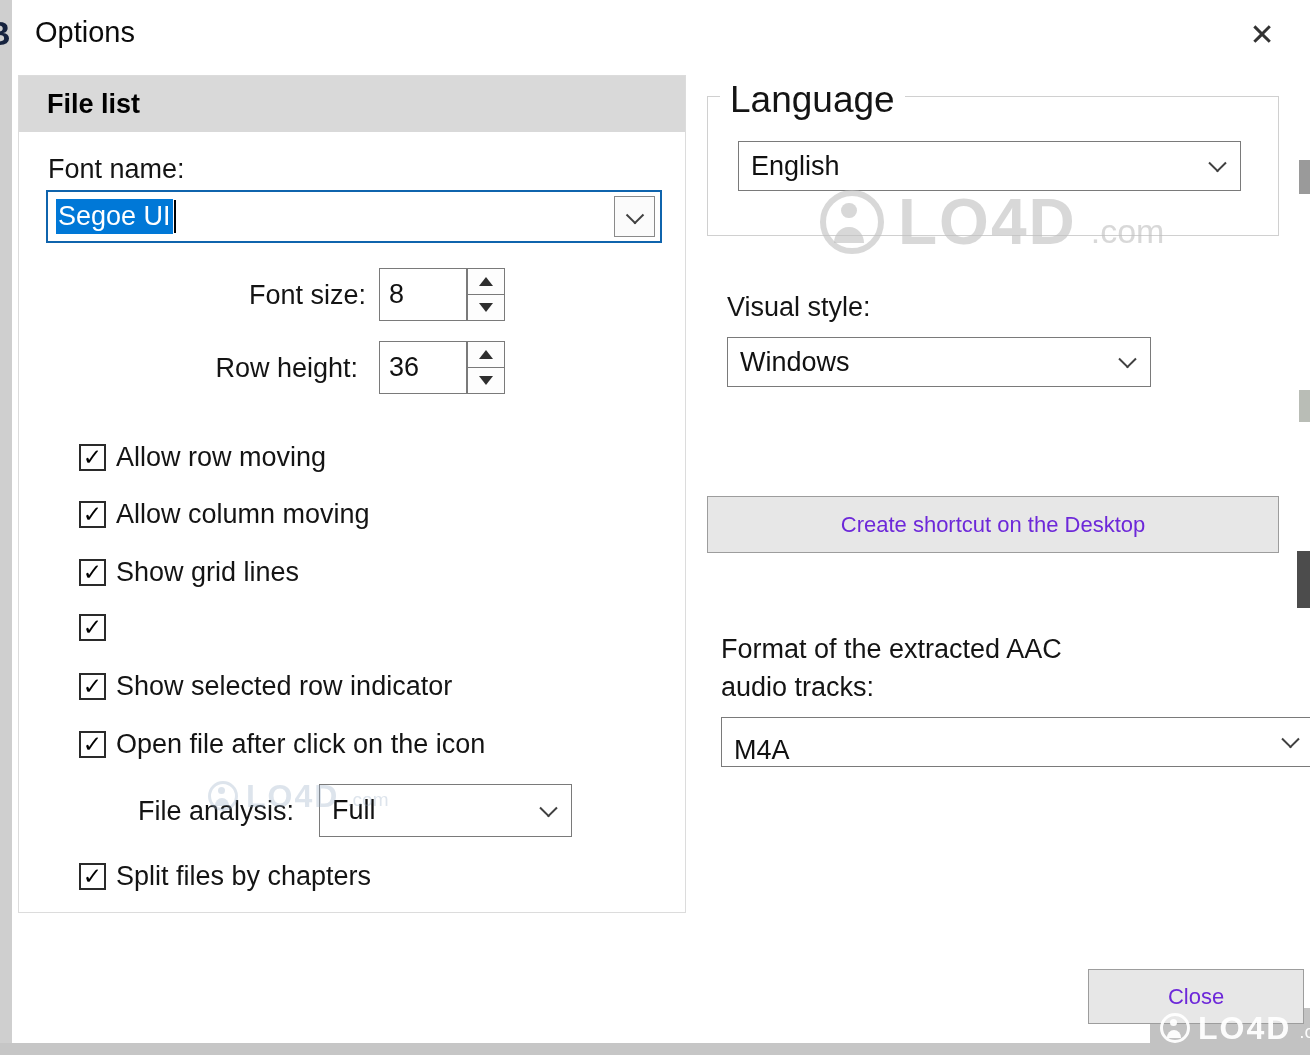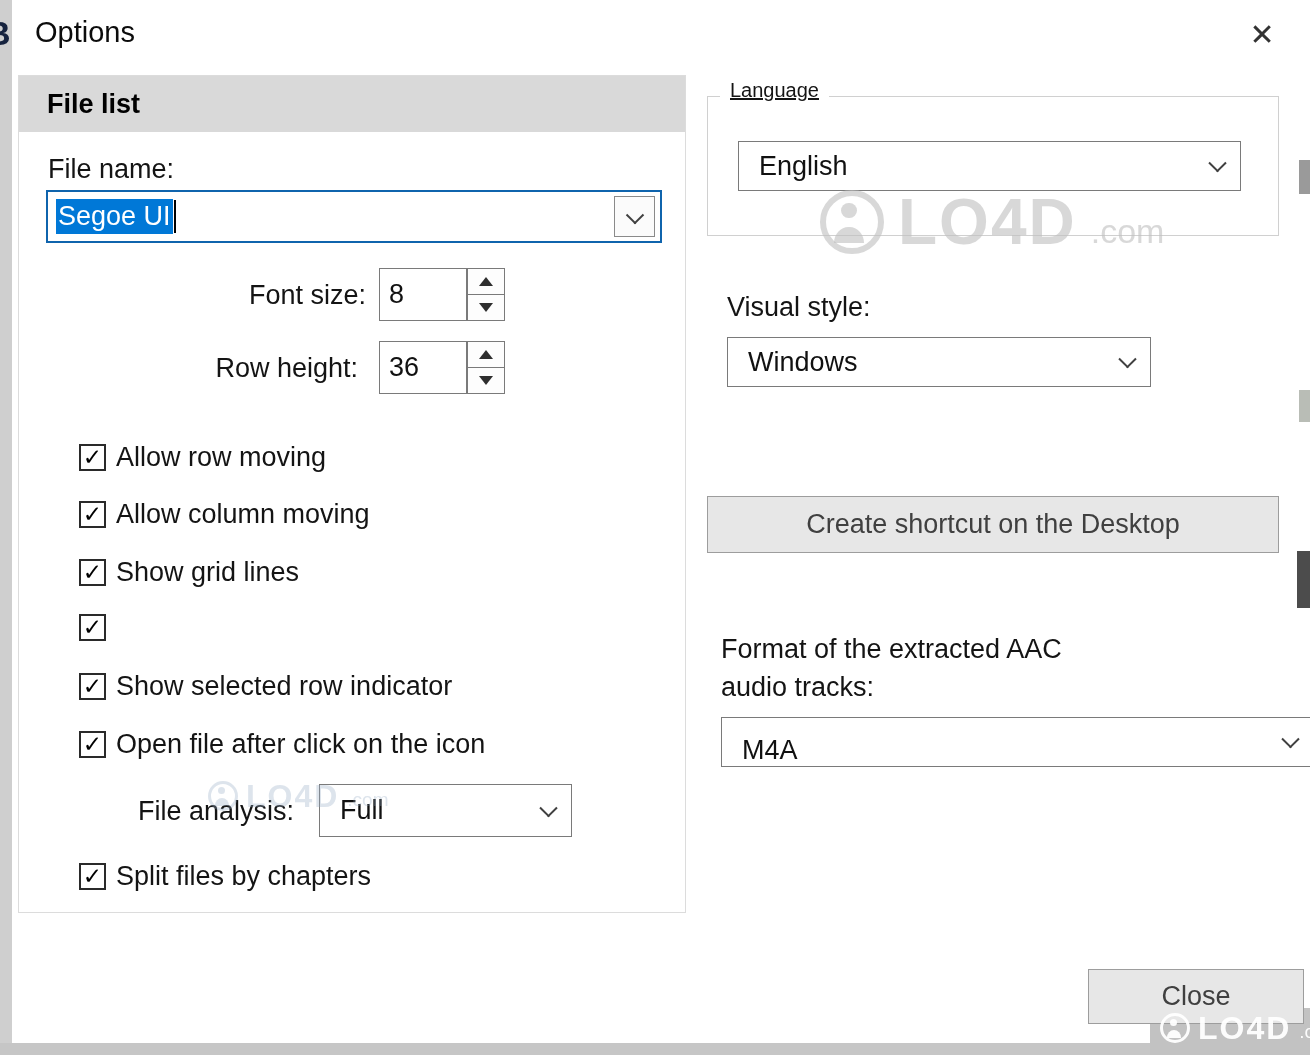--- a/index.html
+++ b/index.html
@@ -18,21 +18,21 @@
   
   .groupbox { border:1px solid #dcdcdc; background:#fff; }
   .fl-group { left:18px; top:75px; width:668px; height:838px; }
   .fl-header { position:absolute; left:0; top:0; width:100%; height:56px; background:#d9d9d9;
                display:flex; align-items:center; padding-left:28px; font-weight:bold; font-size:27px; color:#000; }
 
   .label { font-size:27px; color:#141414; white-space:nowrap; }
 
   
   .combo { background:#fff; border:1px solid #7a7a7a; display:flex; align-items:center;
-           font-size:27px; padding-left:20px; position:absolute; }
+           font-size:27px; padding-left:12px; position:absolute; }
   .combo .val { color:#111; }
   .chev { position:absolute; right:16px; top:50%; width:13px; height:13px;
           border-right:2px solid #404040; border-bottom:2px solid #404040;
           transform:translateY(-72%) rotate(45deg); }
 
   
   .combo-focus { border:2px solid #0f64ad; padding-left:8px; }
   .sel-hl { background:#0078d7; color:#fff; padding:2px 2px; }
   .caret { display:inline-block; width:2px; height:33px; background:#000; vertical-align:middle; margin-left:1px; }
   .dd-btn { position:absolute; right:5px; top:4px; width:41px; height:41px; border:1px solid #8a8a8a;
@@ -53,25 +53,25 @@
 
   
   .cb-row { position:absolute; display:flex; align-items:center; gap:10px; }
   .cb-box { width:27px; height:27px; border:2px solid #2a2a2a; background:#fff; display:flex;
             align-items:center; justify-content:center; font-size:23px; font-weight:bold; color:#000;
             line-height:1; }
   .cb-label { font-size:27px; color:#141414; white-space:nowrap; }
 
   
   .legend-box { position:absolute; border:1px solid #d0d0d0; background:#fff; }
-  .legend { position:absolute; top:-18px; left:12px; background:#fff; padding:0 10px; font-size:20px; color:#141414;text-decoration:underline; }
+  .legend { position:absolute; top:-18px; left:12px; background:#fff; padding:0 10px; font-size:37px; color:#141414; }
 
   
   .btn { position:absolute; background:#e7e7e7; border:1px solid #9d9d9d; display:flex;
-         align-items:center; justify-content:center; font-size:27px; color:#404040; cursor:pointer; }
+         align-items:center; justify-content:center; font-size:22px; color:#6d28d9; cursor:pointer; }
 
   
   .wm { position:absolute; display:flex; align-items:center; gap:14px; pointer-events:none; z-index:5; }
   .wm-logo { position:relative; display:inline-block; border-radius:50%; border:6px solid currentColor; }
   .wm-head { position:absolute; width:30%; height:30%; left:29%; top:13%; border-radius:50%; background:currentColor; }
   .wm-body { position:absolute; width:58%; height:32%; left:15%; bottom:9%; background:currentColor;
              border-radius:50% 50% 0 0 / 100% 100% 0 0; }
   .wm-brand { font-weight:bold; letter-spacing:2px; line-height:1; }
   .wm-tld { align-self:flex-end; line-height:1; }
 
@@ -138,21 +138,21 @@
         <span class="wm-head"></span>
         <span class="wm-body"></span>
       </span>
     <span class="wm-brand">LO4D</span>
     <span class="wm-tld">.com</span>
   </div>
 
   <div class="abs groupbox fl-group">
     <div class="fl-header">File list</div>
 
-    <div class="abs label" style="left:29px; top:78px;">File name:</div>
+    <div class="abs label" style="left:29px; top:78px;">Font name:</div>
 
     <div class="combo combo-focus" style="left:27px; top:114px; width:616px; height:53px;">
       <span class="sel-hl">Segoe UI</span>
         <span class="caret"></span>
       <span class="dd-btn">
           <span class="chev"></span>
         </span>
     </div>
 
     <div class="abs label" style="left:100px; top:204px; width:247px; text-align:right;">Font size:</div>

